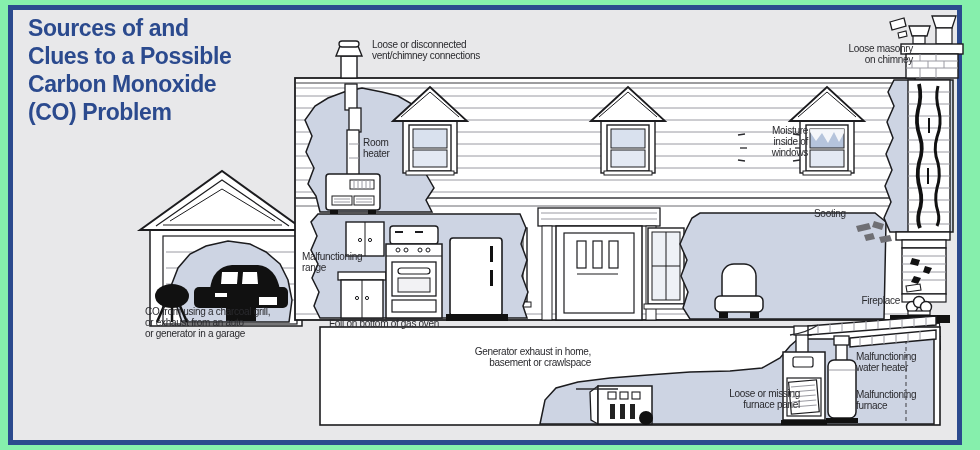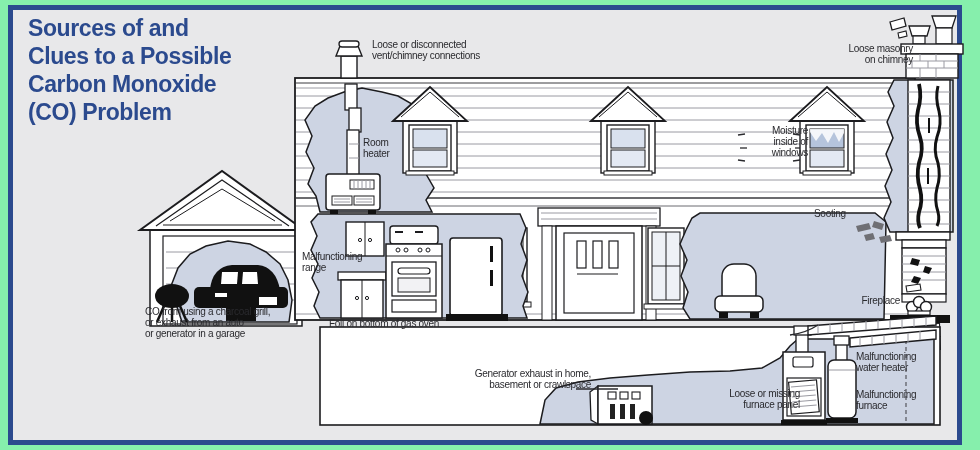--- a/index.html
+++ b/index.html
@@ -366,21 +366,21 @@
 inside of
 windows</div>
   <div class="lbl" style="left:302px;top:251px">Malfunctioning
 range</div>
   <div class="lbl" style="left:814px;top:208px">Sooting</div>
   <div class="lbl r" style="right:100px;top:295px">Fireplace</div>
   <div class="lbl" style="left:145px;top:306px">CO from using a charcoal grill,
 or exhaust from an auto
 or generator in a garage</div>
   <div class="lbl" style="left:329px;top:318px">Foil on bottom of gas oven</div>
-  <div class="lbl r" style="right:409px;top:368px">Generator exhaust in home,
+  <div class="lbl r" style="right:409px;top:346px">Generator exhaust in home,
 basement or crawlspace</div>
   <div class="lbl r" style="right:200px;top:388px">Loose or missing
 furnace panel</div>
   <div class="lbl" style="left:856px;top:351px">Malfunctioning
 water heater</div>
   <div class="lbl" style="left:856px;top:389px">Malfunctioning
 furnace</div>
 </div>
 
 </body></html>

